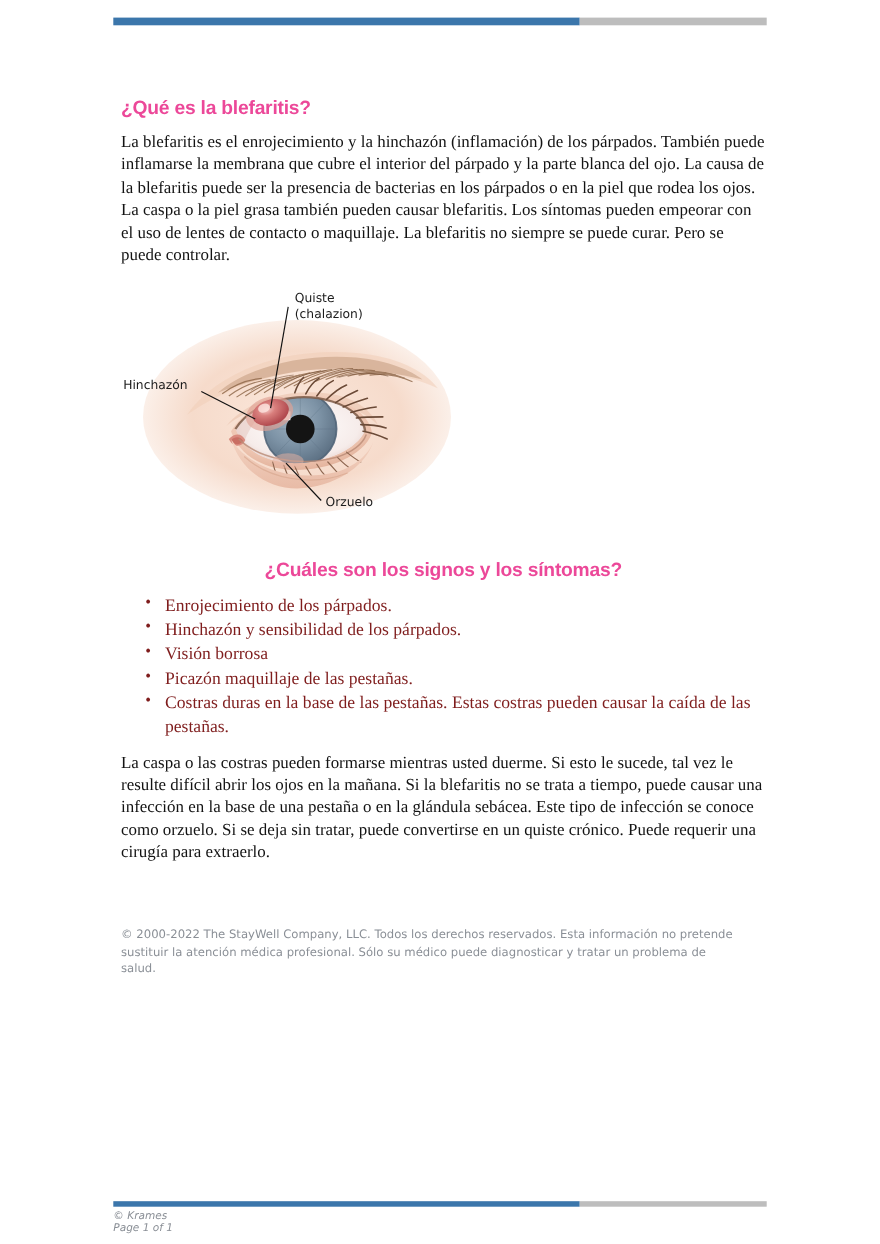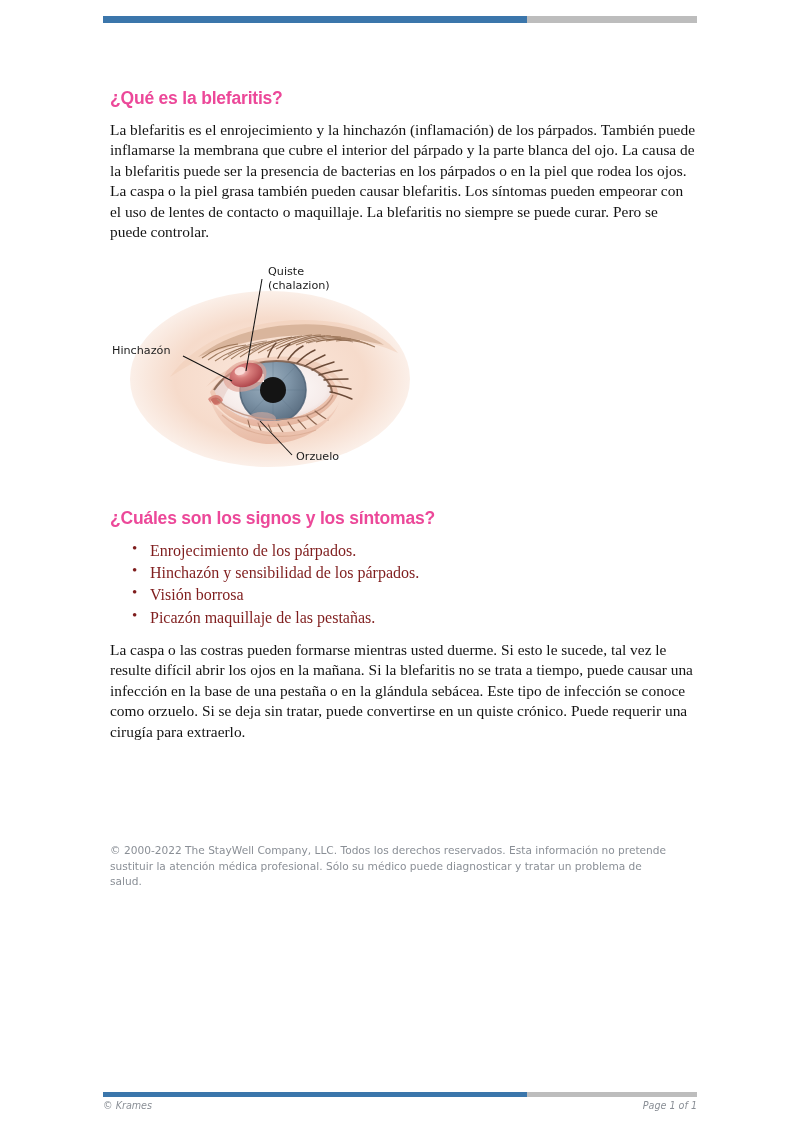--- a/index.html
+++ b/index.html
@@ -47,20 +47,21 @@
   h1.section-heading {
     font-family: "Liberation Sans", "DejaVu Sans", sans-serif;
     font-size: 17.5px;
     font-weight: bold;
     color: #ec4899;
     margin: 0 0 11px 0;
     letter-spacing: -0.2px;
   }
   h1.section-heading.second {
     margin-top: 0;
+    text-align: center;
   }
 
   p.body-text {
     font-size: 15.4px;
     line-height: 1.33;
     margin: 0 0 6px 0;
     text-align: left;
     color: #131313;
   }
 
@@ -134,20 +135,21 @@
     position: absolute;
     left: 103px;
     top: 1100px;
     width: 594px;
     display: flex;
     justify-content: space-between;
     font-family: "DejaVu Sans", "Liberation Sans", sans-serif;
     font-style: italic;
     font-size: 9.6px;
     color: #8a8f96;
+    flex-direction: column;
   }
 </style>
 </head>
 <body>
 
 <div id="header-rule">
   <div class="seg-blue"></div>
   <div class="seg-gray"></div>
 </div>
 
@@ -317,20 +319,21 @@
   <div class="gap-after-figure"></div>
 
   <h1 class="section-heading second">¿Cuáles son los signos y los síntomas?</h1>
 
 
   <ul class="symptom-list">
     <li>Enrojecimiento de los párpados.</li>
     <li>Hinchazón y sensibilidad de los párpados.</li>
     <li>Visión borrosa</li>
     <li>Picazón maquillaje de las pestañas.</li>
+    <li>Costras duras en la base de las pestañas. Estas costras pueden causar la caída de las pestañas.</li>
   </ul>
 
   <div class="gap-before-para"></div>
 
   <p class="body-text">La caspa o las costras pueden formarse mientras usted duerme. Si esto le sucede, tal vez le resulte difícil abrir los ojos en la mañana. Si la blefaritis no se trata a tiempo, puede causar una infección en la base de una pestaña o en la glándula sebácea. Este tipo de infección se conoce como orzuelo. Si se deja sin tratar, puede convertirse en un quiste crónico. Puede requerir una cirugía para extraerlo.</p>
 </div>
 
 <div id="disclaimer">© 2000-2022 The StayWell Company, LLC. Todos los derechos reservados. Esta información no pretende sustituir la atención médica profesional. Sólo su médico puede diagnosticar y tratar un problema de salud.</div>
 
 <div id="footer-rule">

